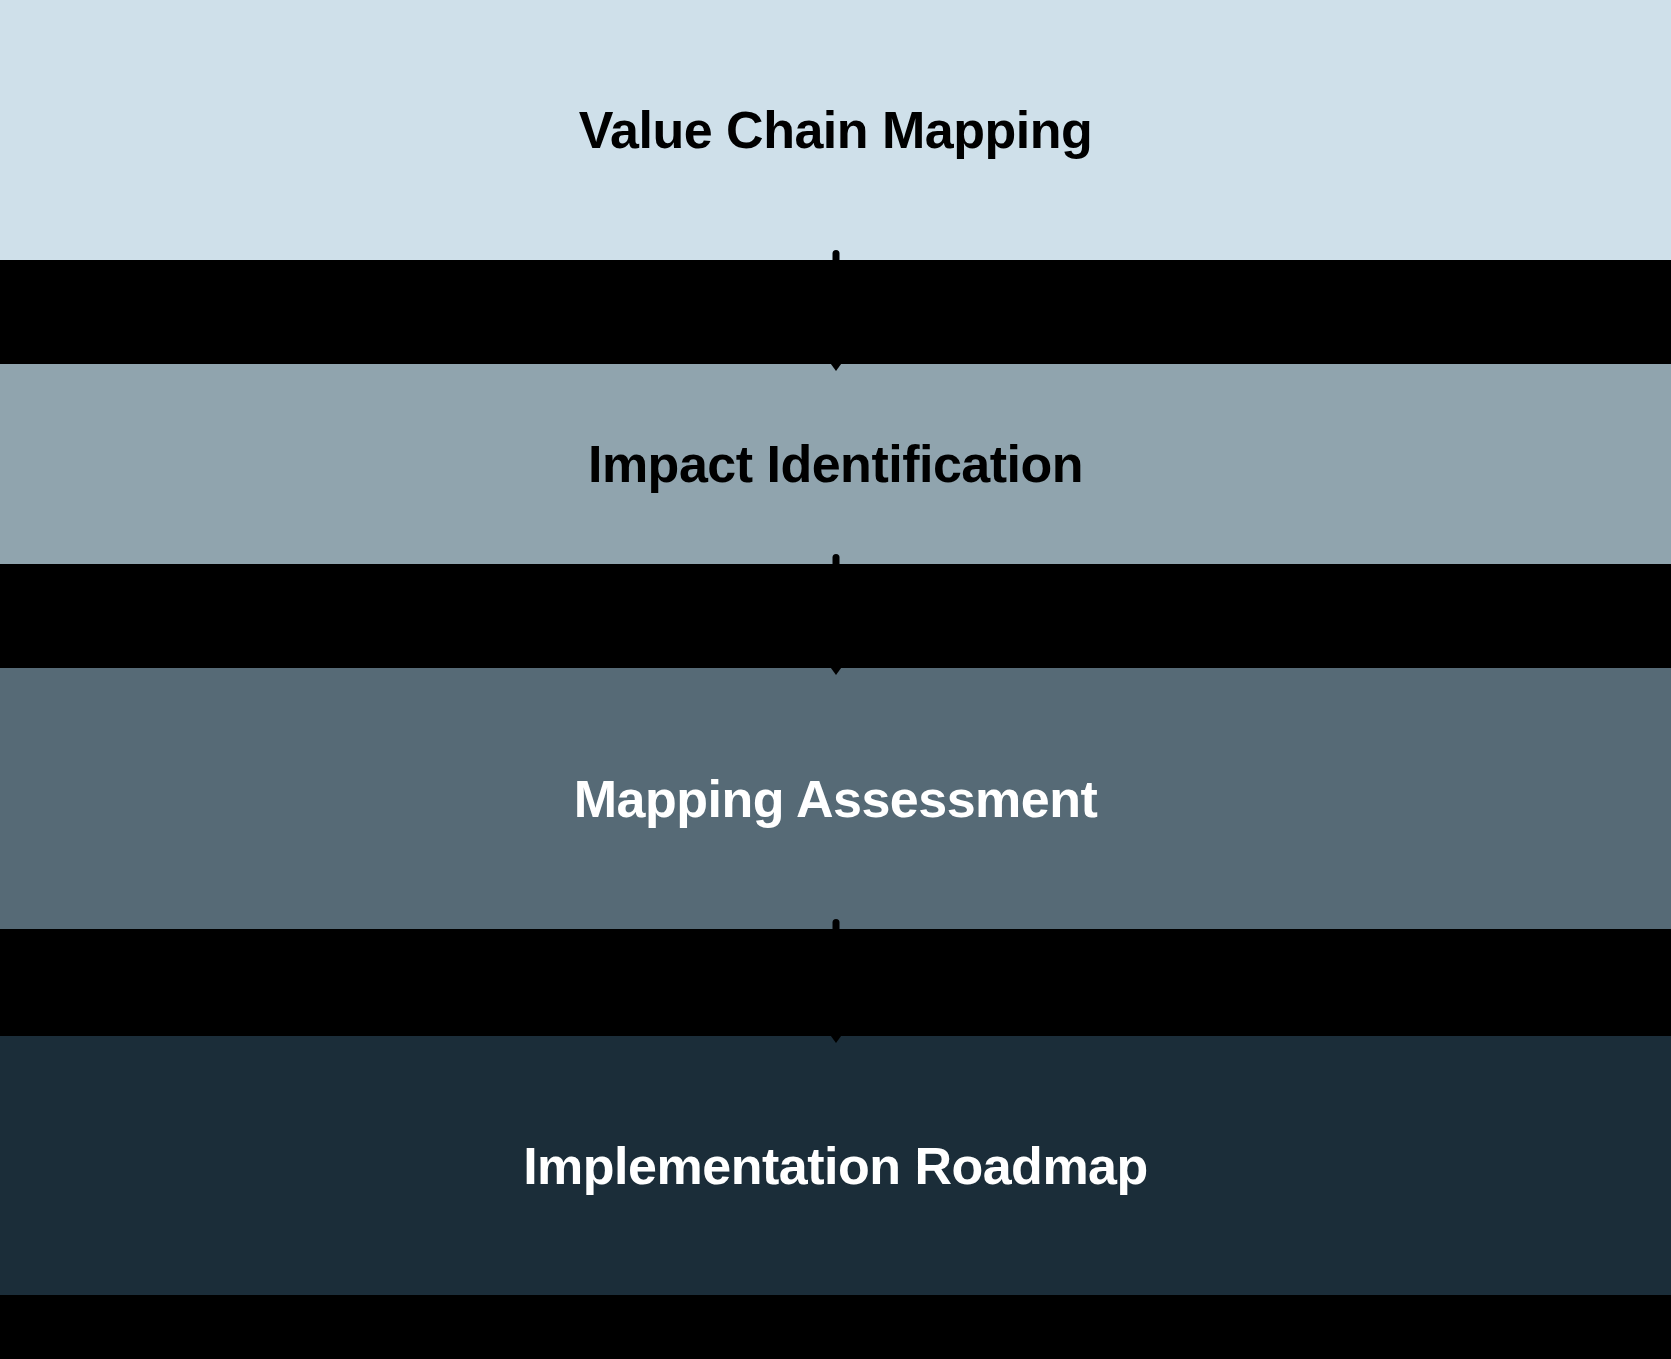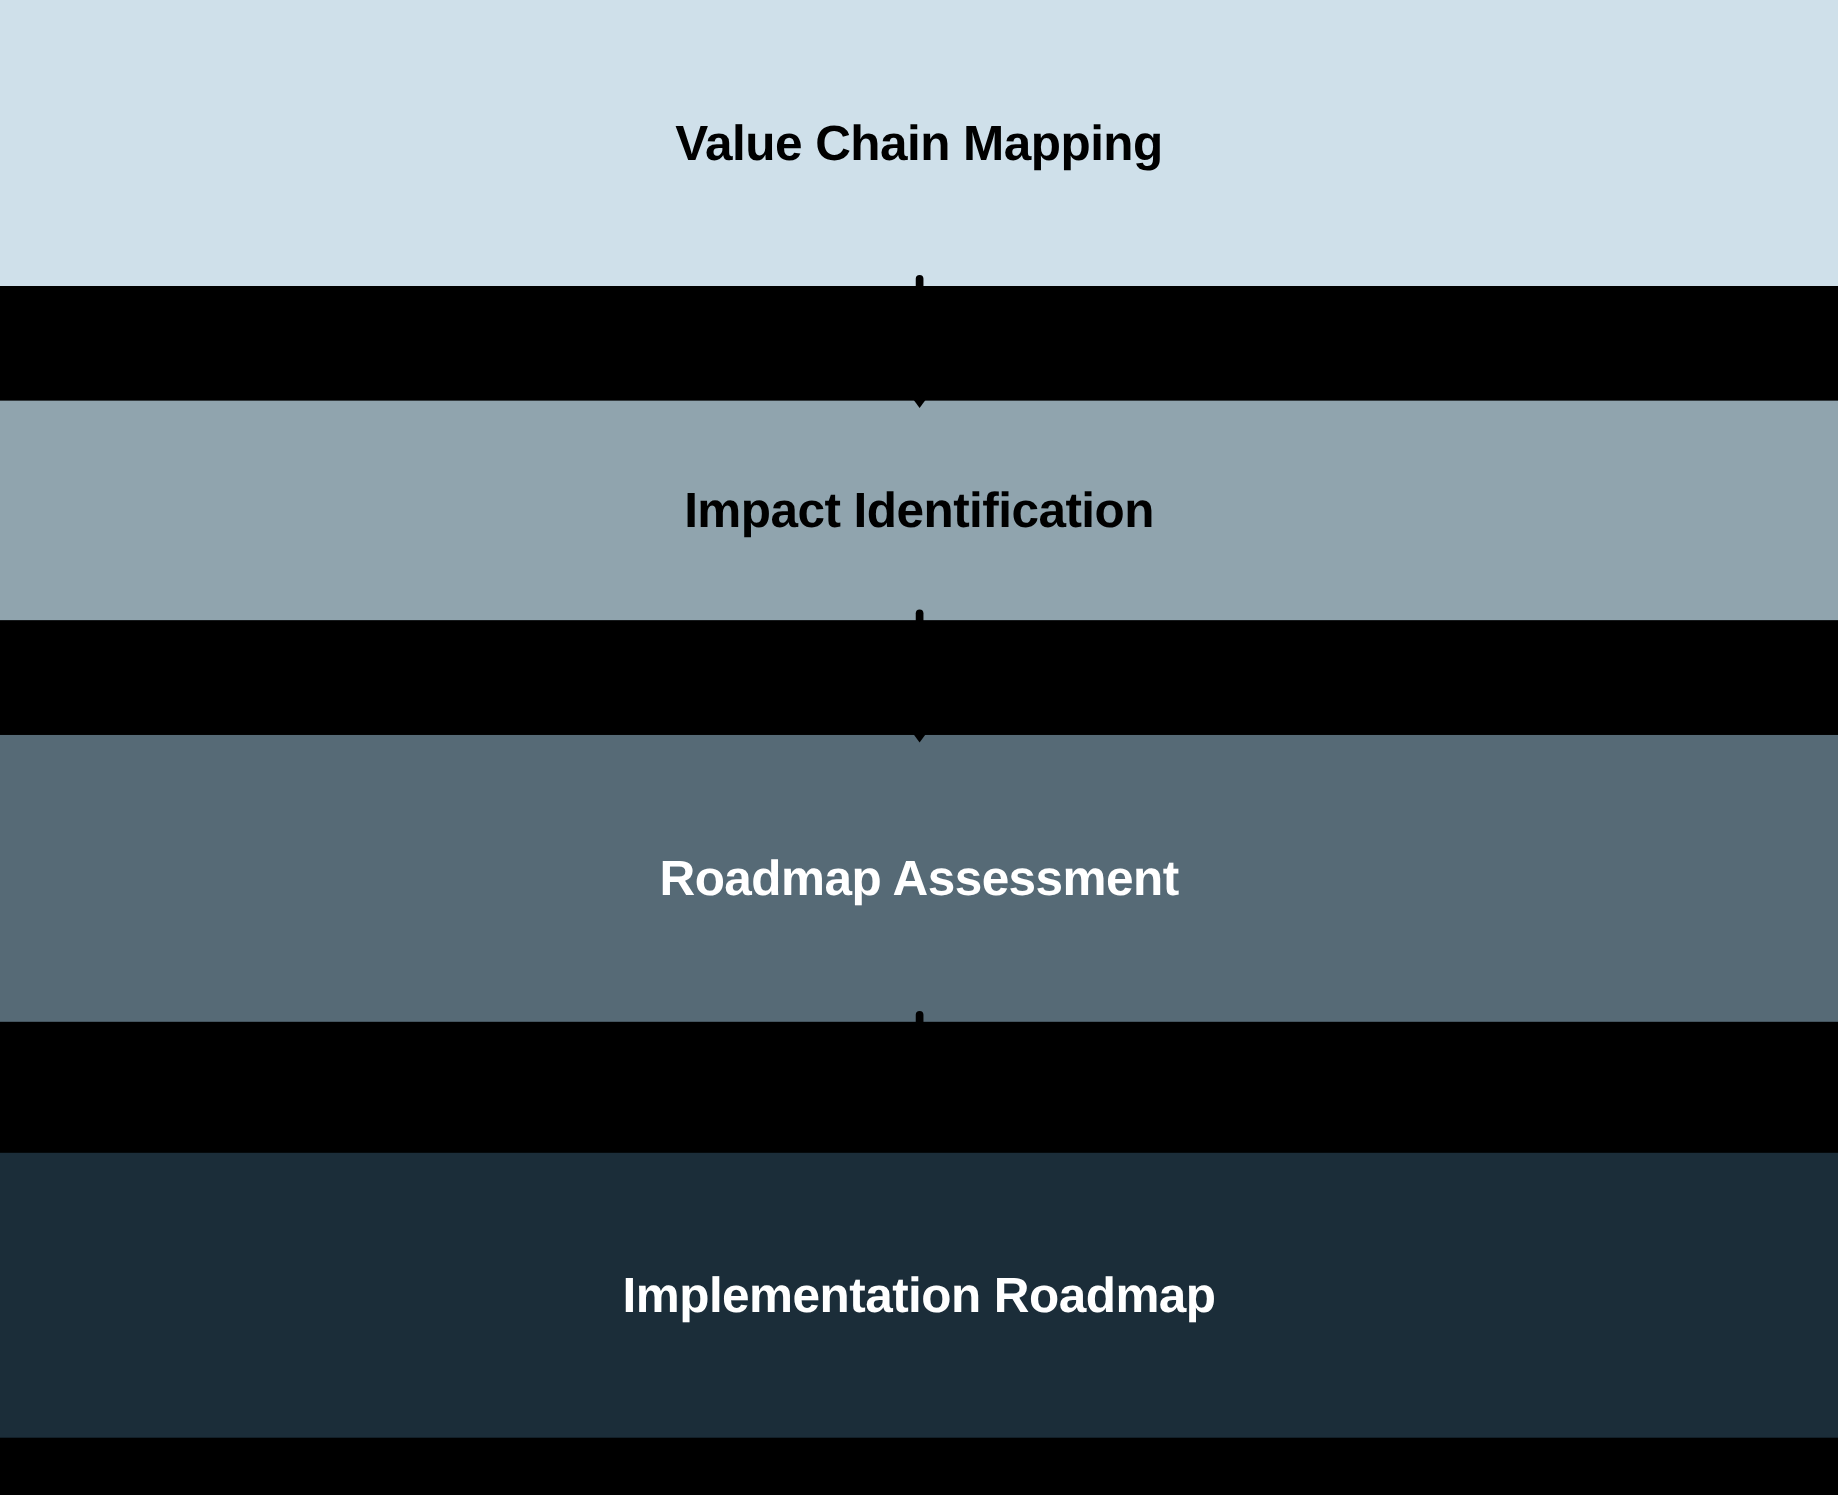--- a/index.html
+++ b/index.html
@@ -23,21 +23,21 @@
     display: flex;
     align-items: center;
     justify-content: center;
     flex: 0 0 auto;
   }
   .stage-0 { height: 260px; }
   .stage-1 { height: 200px; }
   .stage-2 { height: 261px; }
   .stage-3 { height: 259px; }
   .stage-label {
-    font-size: 45px;
+    font-size: 52px;
     font-weight: bold;
     letter-spacing: -0.5px;
     white-space: nowrap;
     text-align: center;
   }
   .gap {
     position: relative;
     flex: 0 0 auto;
     overflow: visible;
   }
@@ -83,25 +83,25 @@
   <section class="stage stage-1" style="background-color: rgb(144, 164, 174);">
     <span class="stage-label" style="color: rgb(0, 0, 0);">Impact Identification</span>
   </section>
 
   <div class="gap gap-1" style="background-color: rgb(0, 0, 0);">
     <span class="arrow-line" style="background-color: rgb(0, 0, 0);"></span>
     <span class="arrow-head" style="border-top-color: rgb(0, 0, 0);"></span>
   </div>
 
   <section class="stage stage-2" style="background-color: rgb(86, 106, 118);">
-    <span class="stage-label" style="color: rgb(255, 255, 255);">Roadmap Assessment</span>
+    <span class="stage-label" style="color: rgb(255, 255, 255);">Mapping Assessment</span>
   </section>
 
   <div class="gap gap-2" style="background-color: rgb(0, 0, 0);">
     <span class="arrow-line" style="background-color: rgb(0, 0, 0);"></span>
     <span class="arrow-head" style="border-top-color: rgb(0, 0, 0);"></span>
   </div>
 
-  <section class="stage stage-3" style="background-color: rgb(27, 45, 57); margin-top: 12px;">
+  <section class="stage stage-3" style="background-color: rgb(27, 45, 57);">
     <span class="stage-label" style="color: rgb(255, 255, 255);">Implementation Roadmap</span>
   </section>
 
 </div>
 
 </body></html>

